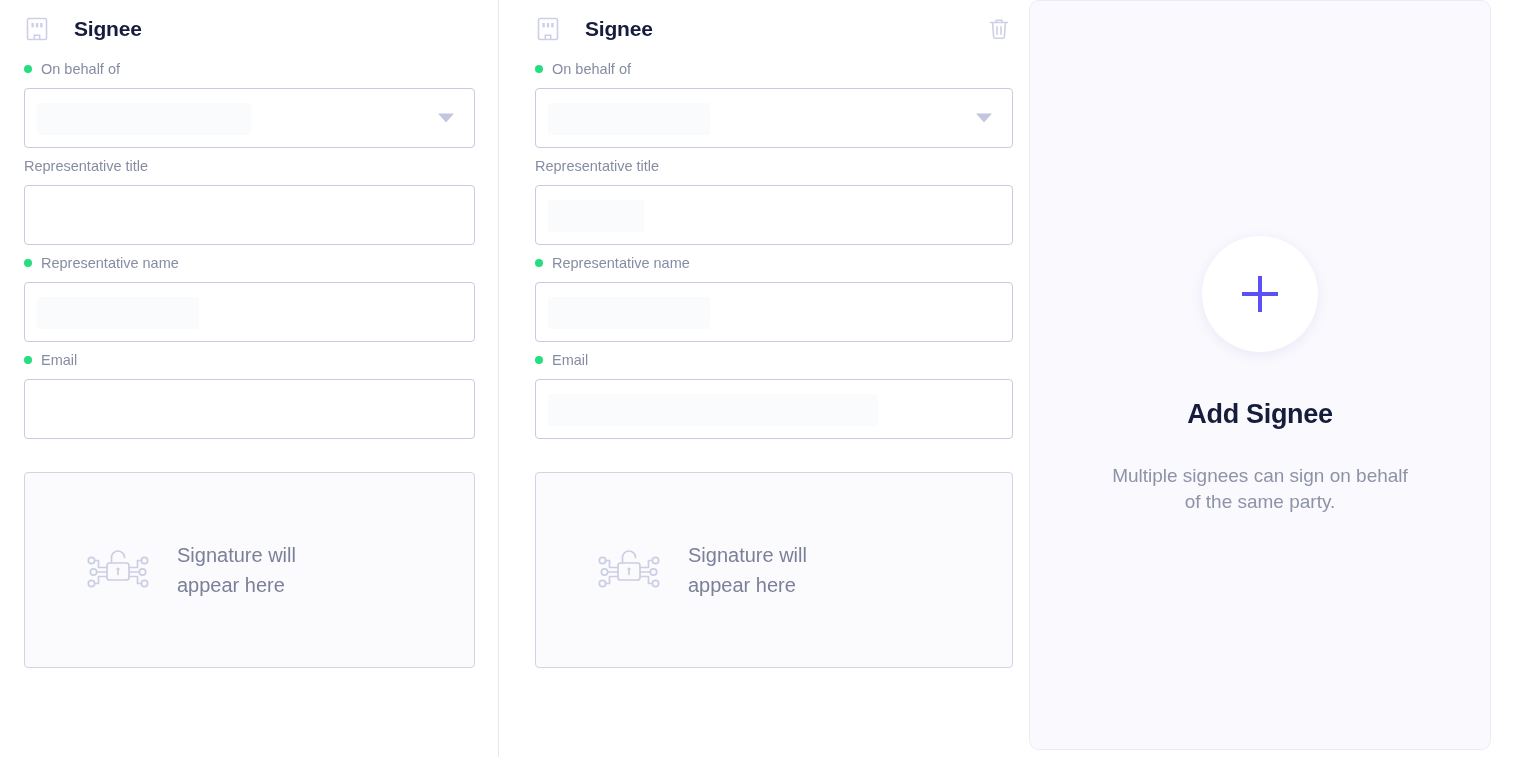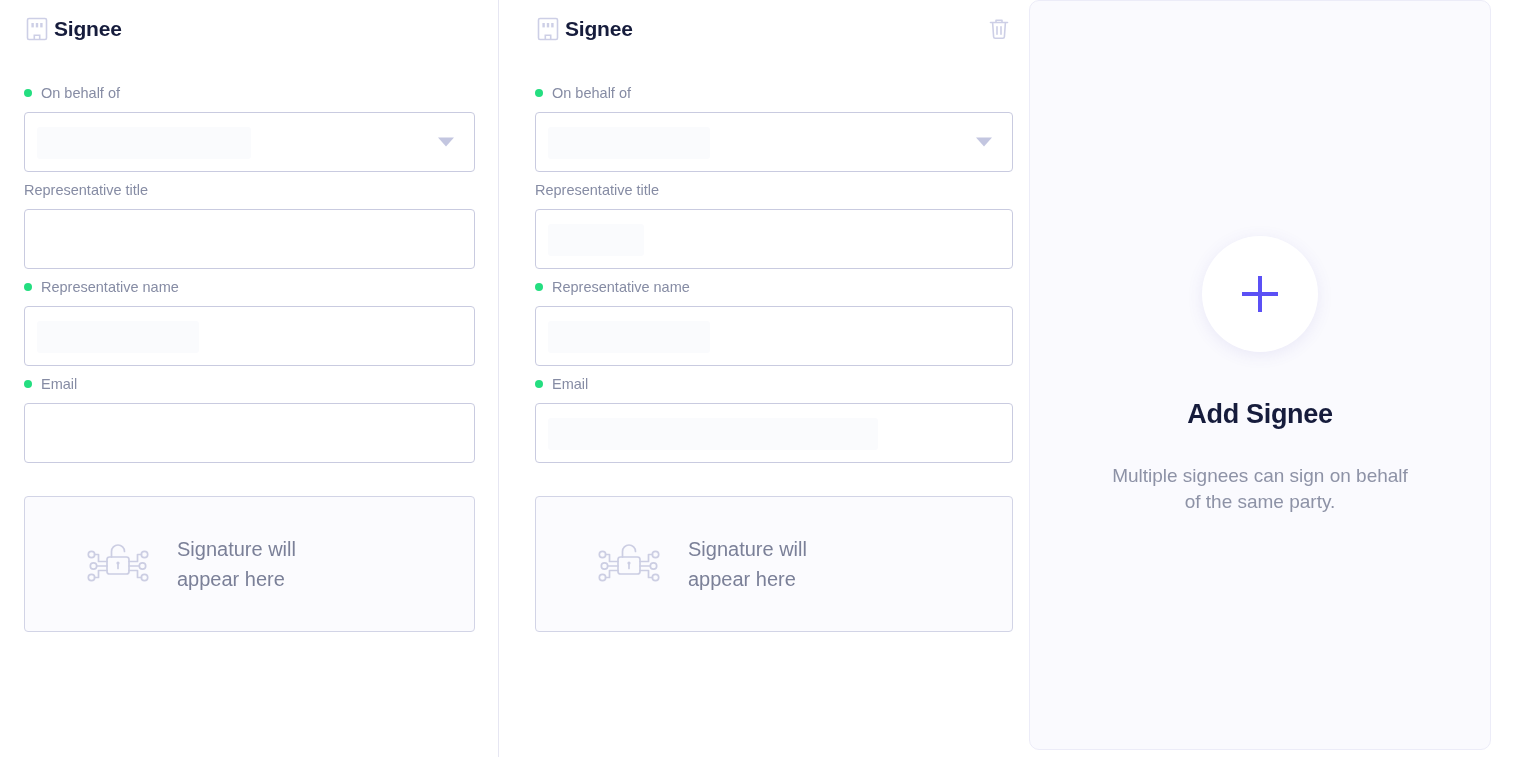--- a/index.html
+++ b/index.html
@@ -39,21 +39,21 @@
     bottom: 0;
     width: 1px;
     background: #e6e6f2;
   }
   .panel-gap { flex: 0 0 36px; }
 
   .panel-header {
     height: 46px;
     display: flex;
     align-items: center;
-    gap: 4px;
+    gap: 24px;
     padding-top: 6px;
   }
   .building-icon {
     width: 26px;
     height: 26px;
     flex: 0 0 auto;
     display: block;
   }
   .panel-title {
     font-size: 21px;
@@ -71,21 +71,21 @@
     align-items: center;
     justify-content: center;
     cursor: pointer;
     background: none;
     border: 0;
     padding: 0;
   }
   .trash-icon { width: 22px; height: 24px; display: block; }
 
   .field-group { margin-top: 9px; }
-  .field-group.first { margin-top: 32px; }
+  .field-group.first { margin-top: 8px; }
 
   .field-label {
     display: flex;
     align-items: center;
     gap: 9px;
     font-size: 14.5px;
     color: #868ca4;
     line-height: 18px;
     margin-bottom: 10px;
     height: 18px;
@@ -132,21 +132,21 @@
     width: 0;
     height: 0;
     border-left: 8px solid transparent;
     border-right: 8px solid transparent;
     border-top: 9px solid #c3c6e0;
   }
 
   
   .signature-box {
     margin-top: 33px;
-    height: 136px;
+    height: 196px;
     border: 1px solid #d2d4e6;
     border-radius: 4px;
     background: #fbfbfe;
     box-sizing: border-box;
     display: flex;
     align-items: center;
     gap: 20px;
     padding-left: 54px;
   }
   .sig-icon { width: 78px; height: 66px; flex: 0 0 auto; display: block; }

